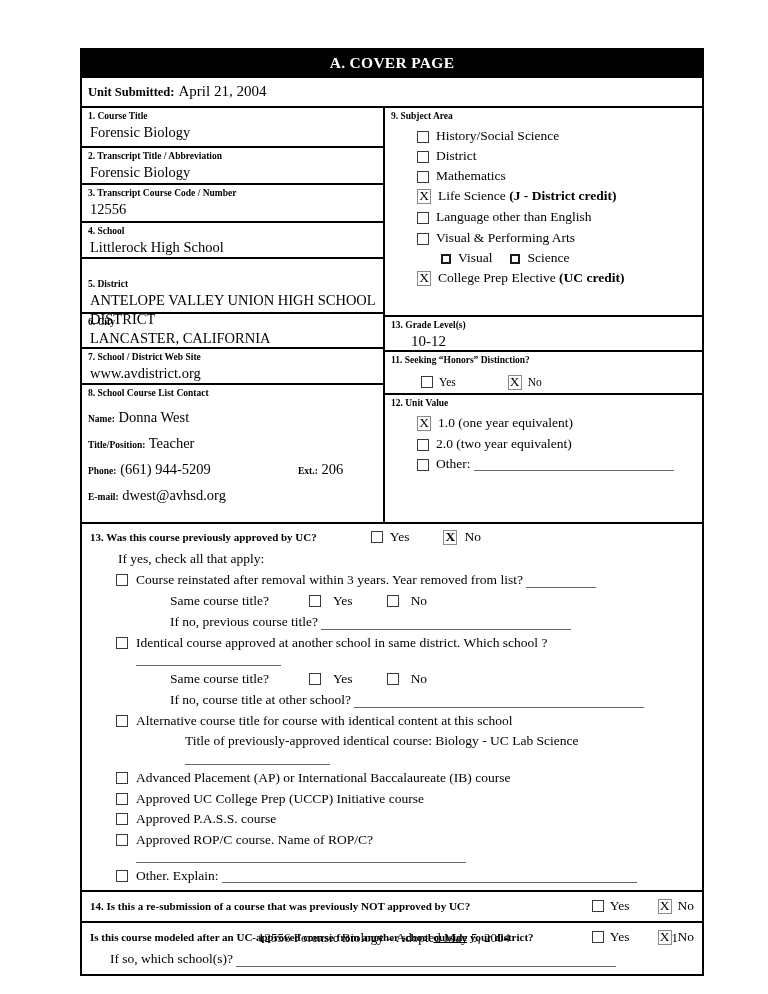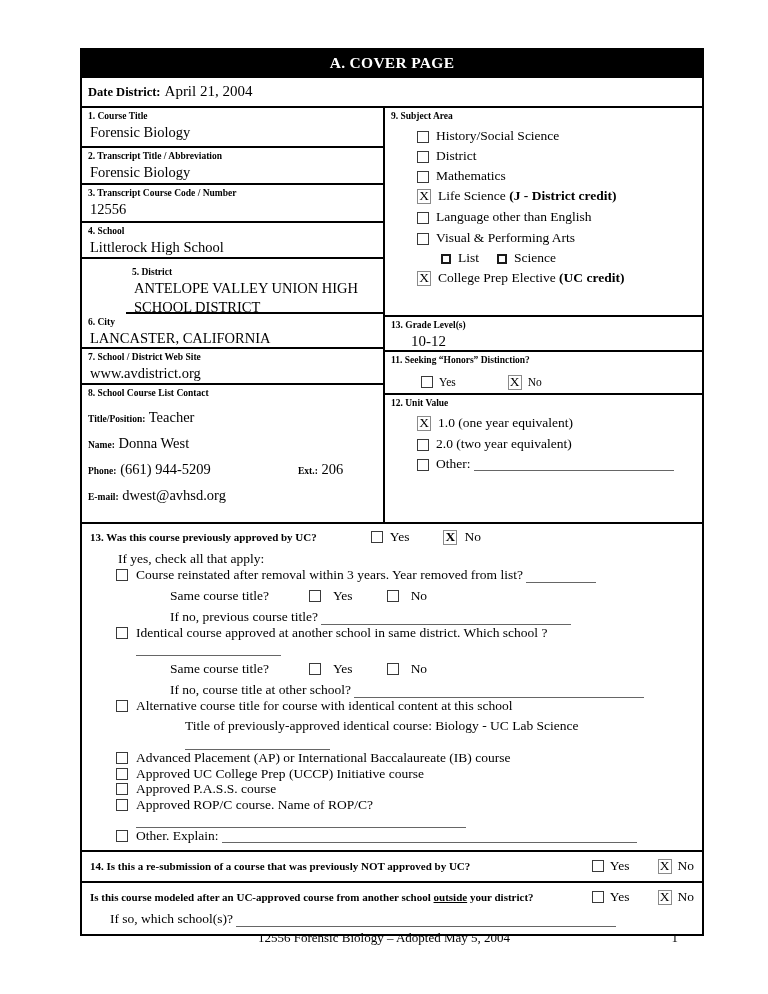--- a/index.html
+++ b/index.html
@@ -102,21 +102,21 @@
   }
   .cell-value.caps {
     font-size: 14.5px;
   }
 
   
   .h-courseTitle   { height: 40px; }
   .h-transTitle    { height: 37px; }
   .h-transCode     { height: 38px; }
   .h-school        { height: 36px; }
-  .h-district      { height: 55px; padding-top: 8px; margin-left: 44px; }
+  .h-district      { height: 55px; padding-top: 20px; }
   .h-city          { height: 35px; }
   .h-web           { height: 36px; }
   .h-contact       { height: 125px; }
 
   
   .contact-line {
     font-size: 14.5px;
     margin-top: 9px;
     position: relative;
     white-space: nowrap;
@@ -222,20 +222,21 @@
 
   .ifyes {
     font-size: 13.5px;
     margin: 6px 0 0 28px;
   }
 
   .crow {
     display: flex;
     align-items: flex-start;
     font-size: 13.5px;
+    margin-top: 5px;
     line-height: 1.15;
   }
   .crow .txt { padding-left: 8px; flex: 1 1 auto; }
   .ul {
     display: inline-block;
     border-bottom: 1px solid #666;
     vertical-align: bottom;
     height: 12px;
   }
   .ul.w70  { width: 70px; }
@@ -326,21 +327,21 @@
 </head>
 <body>
 
 <div id="page">
 
   <div class="form-frame">
 
     <div class="title-bar">A.  COVER PAGE</div>
 
     <div class="row date-row">
-      <span class="lbl-b">Date District:</span>
+      <span class="lbl-b">Unit Submitted:</span>
       <span class="val-lg">April 21, 2004</span>
     </div>
 
     <div class="band">
 
       <div class="col-left">
 
         <div class="cell h-courseTitle">
           <span class="cell-label">1. Course Title</span>
           <span class="cell-value">Forensic Biology</span>
@@ -373,27 +374,27 @@
 
         <div class="cell h-web">
           <span class="cell-label">7. School / District Web Site</span>
           <span class="cell-value">www.avdistrict.org</span>
         </div>
 
         <div class="cell h-contact last">
           <span class="cell-label">8. School Course List Contact</span>
 
           <div class="contact-line">
+            <span class="k">Name:</span>
+            <span>Donna West</span>
+          </div>
+
+          <div class="contact-line">
             <span class="k">Title/Position:</span>
             <span>Teacher</span>
-          </div>
-
-          <div class="contact-line">
-            <span class="k">Name:</span>
-            <span>Donna West</span>
           </div>
 
           <div class="contact-line">
             <span class="k">Phone:</span>
             <span>(661) 944-5209</span>
             <span class="ext-wrap">
               <span class="k">Ext.:</span>
               <span>206</span>
             </span>
           </div>
@@ -436,21 +437,21 @@
             <span class="txt">Language other than English</span>
           </div>
 
           <div class="opt indent-1">
             <span class="cb"></span>
             <span class="txt">Visual &amp; Performing Arts</span>
           </div>
 
           <div class="opt indent-2" style="align-items:center;">
             <span class="cb small"></span>
-            <span class="txt" style="padding-right:18px;">List</span>
+            <span class="txt" style="padding-right:18px;">Visual</span>
             <span class="cb small"></span>
             <span class="txt">Science</span>
           </div>
 
           <div class="opt indent-1">
             <span class="cb checked"></span>
             <span class="txt"><span>College Prep Elective </span><b>(UC credit)</b></span>
           </div>
         </div>
 

